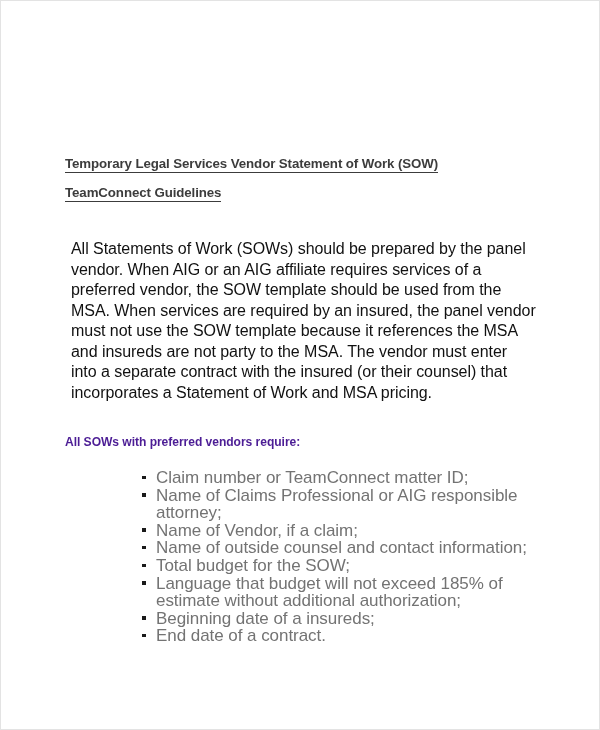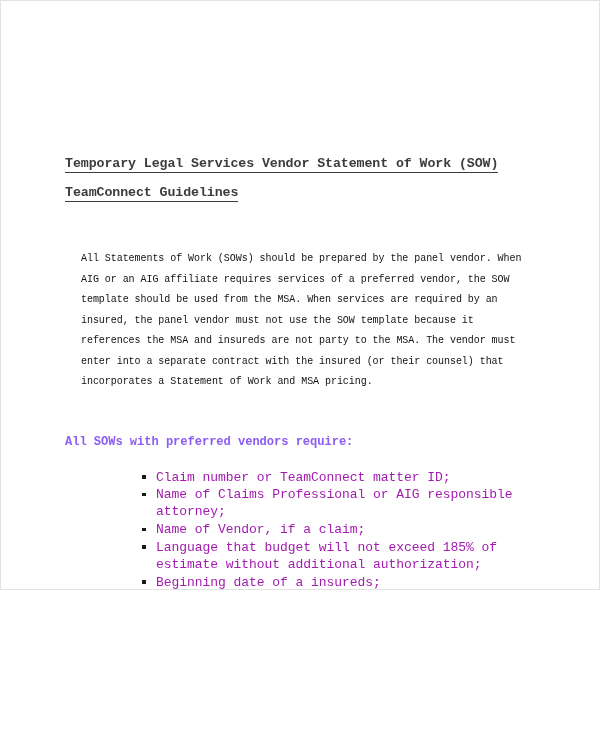--- a/index.html
+++ b/index.html
@@ -4,26 +4,26 @@
 <style>
   html, body {
     margin: 0;
     padding: 0;
     background: #ffffff;
   }
 
   .page {
     position: relative;
     width: 600px;
-    height: 590px;
+    height: 730px;
     background: #ffffff;
     border: 1px solid #e3e3e3;
     box-sizing: border-box;
     overflow: hidden;
-    font-family: Liberation Mono, monospace;
+    font-family: Liberation Sans, sans-serif;
   }
 
   .doc-body {
     position: absolute;
     left: 64px;
     top: 148px;
     width: 477px;
   }
 
   .doc-title {
@@ -39,50 +39,50 @@
     display: block;
   }
 
   .doc-title .title-line > span {
     display: inline;
     border-bottom: 1.4px solid #3c3c3c;
     padding-bottom: 1px;
   }
 
   .intro-paragraph {
-    margin: 16px;
+    margin: 6px;
     padding-top: 26px;
-    font-size: 10px;
+    font-size: 16px;
     color: #111111;
     line-height: 20.5px;
     text-align: left;
     letter-spacing: -0.05px;
   }
 
   .section-heading {
     margin: 0;
     padding-top: 24px;
     font-size: 12.1px;
     font-weight: bold;
-    color: #8b5cf6;
+    color: #4c1d95;
     line-height: 18px;
     letter-spacing: -0.05px;
   }
 
   .requirements-list {
     list-style: none;
     margin: 0;
     padding: 18px 0 0 0;
   }
 
   .requirement-item {
     position: relative;
     padding-left: 91px;
-    font-size: 13px;
-    color: #a21caf;
+    font-size: 17px;
+    color: #737373;
     line-height: 17.2px;
     letter-spacing: -0.05px;
     margin-bottom: 0.5px;
   }
 
   .requirement-item .bullet-marker {
     position: absolute;
     left: 77px;
     top: 6.5px;
     width: 3.6px;
@@ -118,20 +118,25 @@
       <li class="requirement-item">
         <span class="bullet-marker"></span>
         <span class="item-text">Name of Claims Professional or AIG responsible attorney;</span>
       </li>
       <li class="requirement-item">
         <span class="bullet-marker"></span>
         <span class="item-text">Name of Vendor, if a claim;</span>
       </li>
       <li class="requirement-item">
         <span class="bullet-marker"></span>
+        <span class="item-text">Name of outside counsel and contact information;</span>
+      </li>
+      <li class="requirement-item">
+        <span class="bullet-marker"></span>
+        <span class="item-text">Total budget for the SOW;</span>
       </li>
       <li class="requirement-item">
         <span class="bullet-marker"></span>
         <span class="item-text">Language that budget will not exceed 185% of estimate without additional authorization;</span>
       </li>
       <li class="requirement-item">
         <span class="bullet-marker"></span>
         <span class="item-text">Beginning date of a insureds;</span>
       </li>
       <li class="requirement-item">

